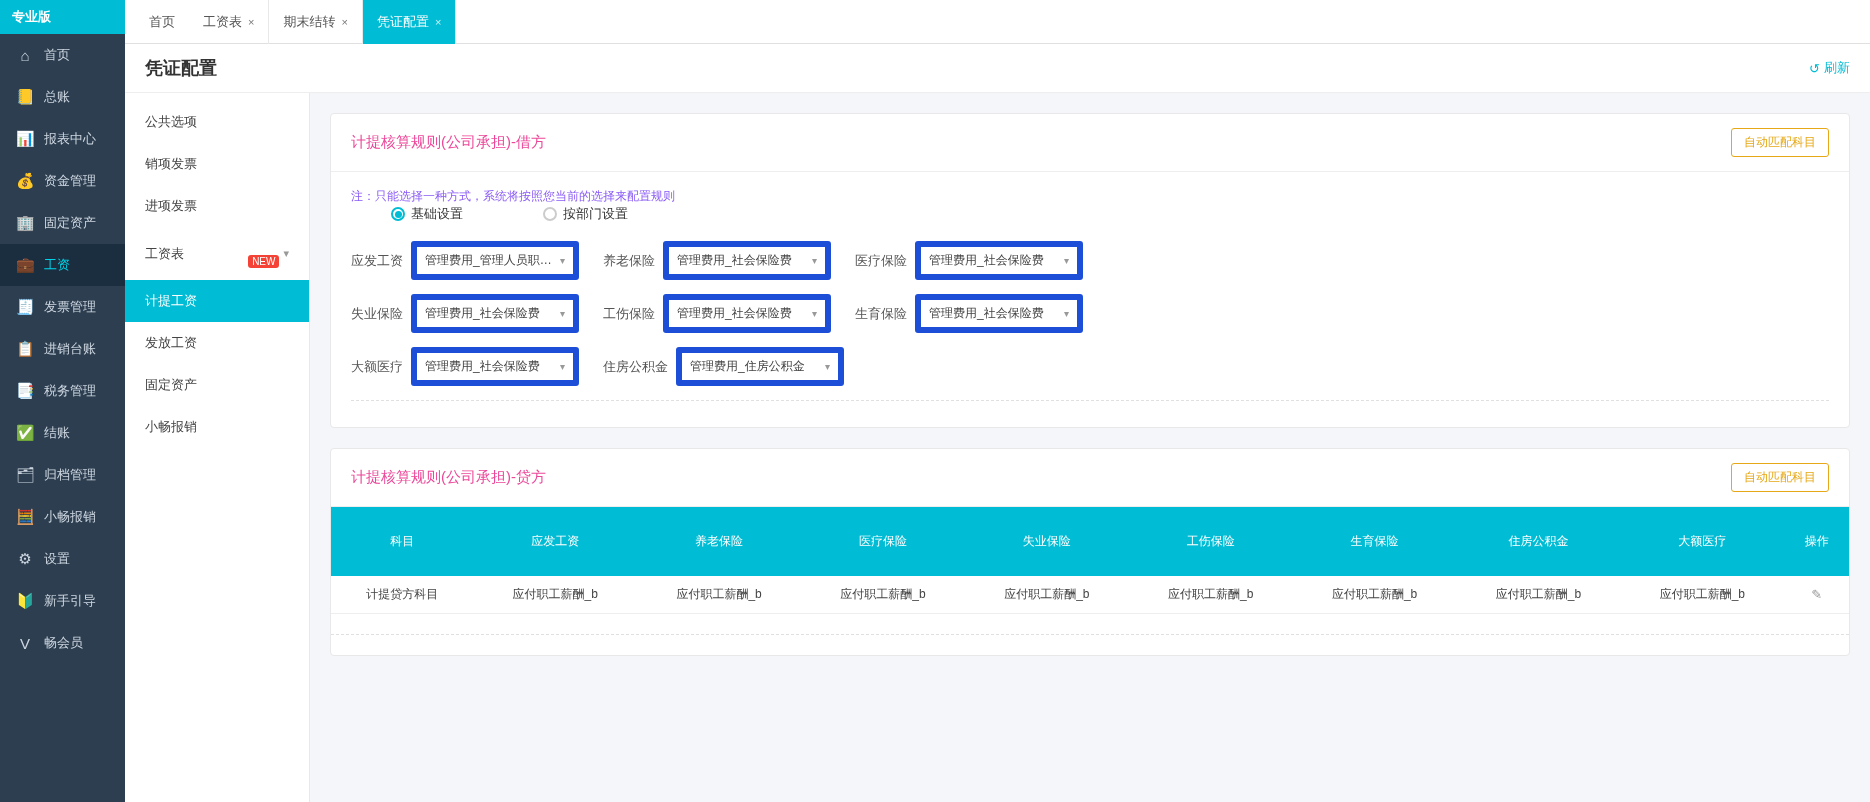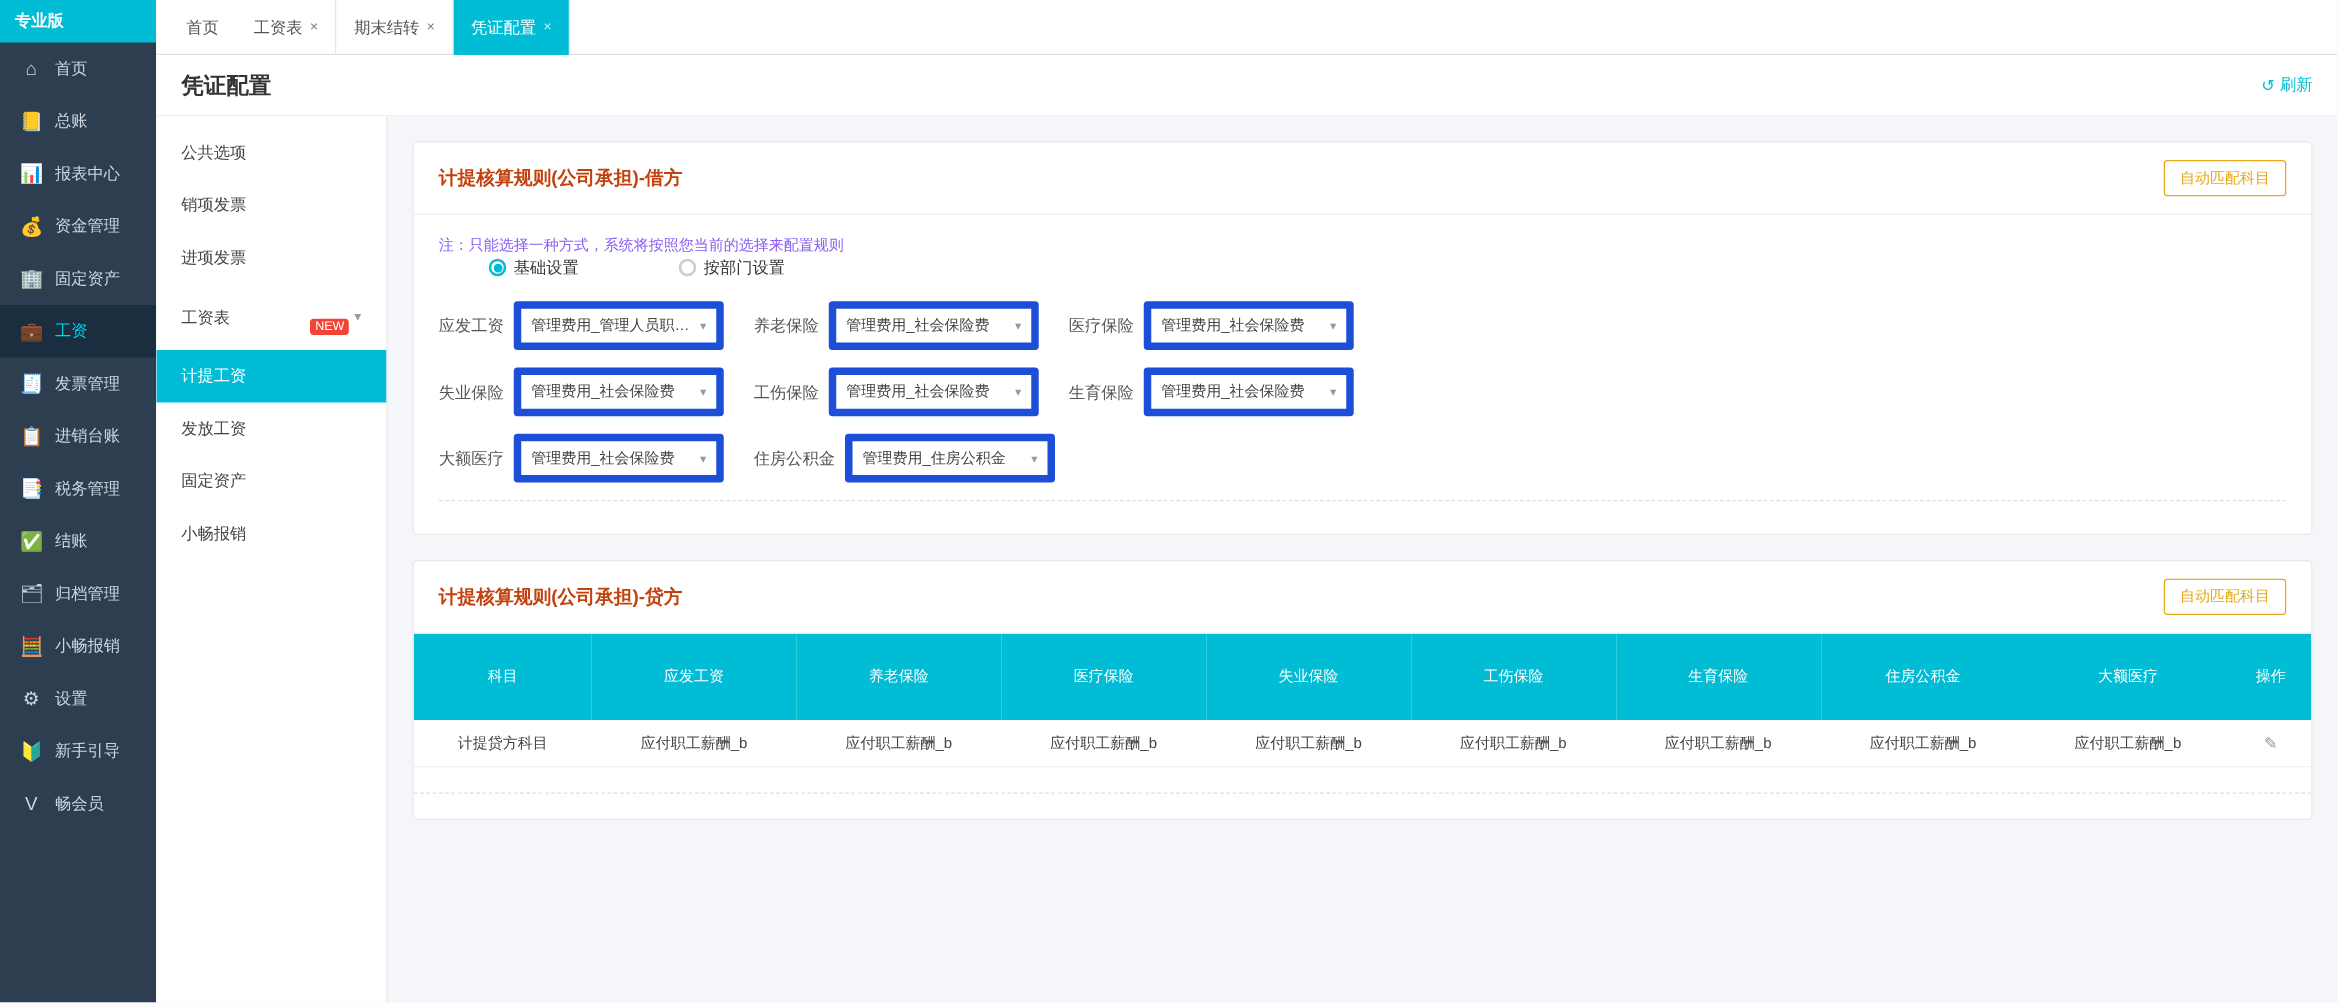--- a/index.html
+++ b/index.html
@@ -135,21 +135,21 @@
       margin-bottom: 20px;
       overflow: hidden;
     }
     .section-header {
       display: flex;
       align-items: center;
       justify-content: space-between;
       padding: 14px 20px;
       border-bottom: 1px solid #eee;
     }
-    .section-title { font-size: 15px; font-weight: bold; color: #c2410c; }
+    .section-title { font-size: 15px; font-weight: normal; color: #ec4899; }
 
     .auto-match-btn {
       border: 1px solid #e6a817;
       color: #e6a817;
       background: #fff;
       padding: 5px 12px;
       border-radius: 3px;
       cursor: pointer;
       font-size: 12px;
     }

